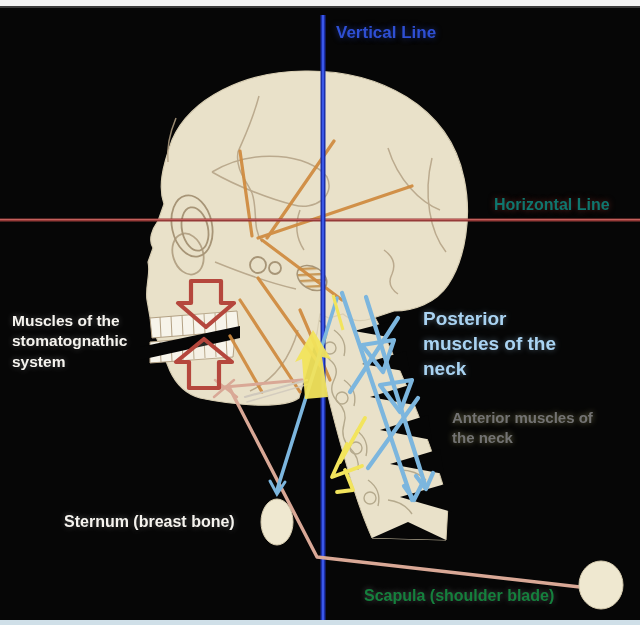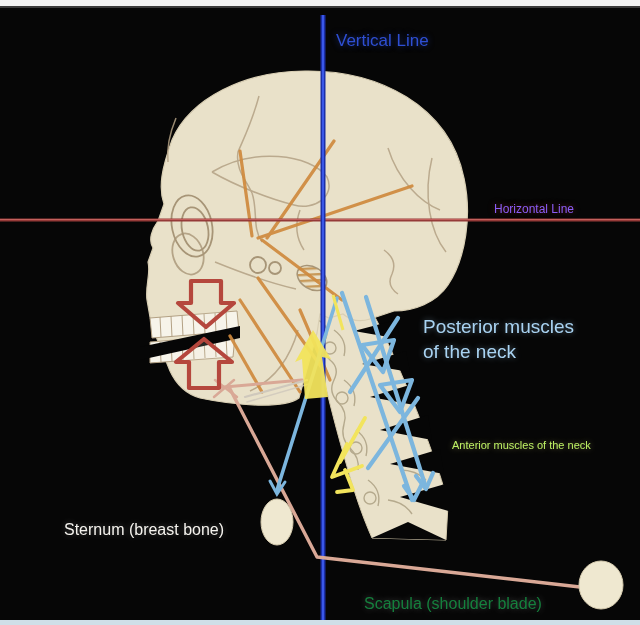--- a/index.html
+++ b/index.html
@@ -4,26 +4,26 @@
 <style>
   html,body{margin:0;padding:0;background:#000;}
   .stage{
     position:relative;width:640px;height:625px;overflow:hidden;
     background:#060606;
     font-family:"Liberation Sans","DejaVu Sans",sans-serif;
   }
   .strip-top{position:absolute;left:0;top:0;width:640px;height:6px;background:#f2f2f2;border-bottom:2px solid #3a3a3a;}
   .strip-bottom{position:absolute;left:0;bottom:0;width:640px;height:5px;background:#cfdfe8;}
   svg.art{position:absolute;left:0;top:0;}
-  .lbl{position:absolute;font-weight:normal;line-height:1.32;margin-top:8px;}
+  .lbl{position:absolute;font-weight:bold;line-height:1.32;}
   .lbl-vertical{left:336px;top:22px;font-size:17px;color:#2e4fd3;text-shadow:0 0 6px rgba(46,79,211,.55);}
-  .lbl-horizontal{left:494px;top:194px;font-size:12px;color:#8b5cf6;text-shadow:0 0 6px rgba(178,60,49,.55);}
+  .lbl-horizontal{left:494px;top:194px;font-size:16px;color:#0f766e;text-shadow:0 0 6px rgba(178,60,49,.55);}
   .lbl-stomato{left:12px;top:311px;width:136px;font-size:15.5px;color:#f5f3ee;text-shadow:0 0 6px rgba(255,255,255,.30),0 1px 2px #000;}
   .lbl-posterior{left:423px;top:306px;width:158px;font-size:19px;color:#a9d3f2;text-shadow:0 0 6px rgba(169,211,242,.45);}
-  .lbl-anterior{left:452px;top:430px;width:150px;font-size:11px;color:#bef264;text-shadow:0 0 6px rgba(239,232,150,.45);}
+  .lbl-anterior{left:452px;top:408px;width:150px;font-size:15px;color:#737373;text-shadow:0 0 6px rgba(239,232,150,.45);}
   .lbl-sternum{left:64px;top:511px;font-size:16px;color:#f5f3ee;text-shadow:0 0 6px rgba(255,255,255,.30),0 1px 2px #000;text-align:right;}
   .lbl-scapula{left:364px;top:585px;font-size:16px;color:#15803d;text-shadow:0 0 6px rgba(255,255,255,.30),0 1px 2px #000;}
 </style>
 </head>
 <body>
 
 <div class="stage">
   <div class="strip-top"></div>
 
   <svg class="art" width="640" height="625" viewBox="0 0 640 625">
@@ -183,19 +183,20 @@
       <path d="M189,388 L219,388 L219,362 L232,362 L204,339 L176,362 L189,362 Z"></path>
     </g>
 
     <ellipse cx="277" cy="522" rx="16" ry="23" fill="#efe8d0" stroke="#d6cbae" stroke-width="1"></ellipse>
 
     <ellipse cx="601" cy="585" rx="22" ry="24" fill="#efe8d0" stroke="#d6cbae" stroke-width="1"></ellipse>
   </svg>
 
   <div class="lbl lbl-vertical">Vertical Line</div>
   <div class="lbl lbl-horizontal">Horizontal Line</div>
+  <div class="lbl lbl-stomato">Muscles of the stomatognathic system</div>
   <div class="lbl lbl-posterior">Posterior muscles of the neck</div>
   <div class="lbl lbl-anterior">Anterior muscles of the neck</div>
   <div class="lbl lbl-sternum">Sternum (breast bone)</div>
   <div class="lbl lbl-scapula">Scapula (shoulder blade)</div>
 
   <div class="strip-bottom"></div>
 </div>
 
 </body></html>

